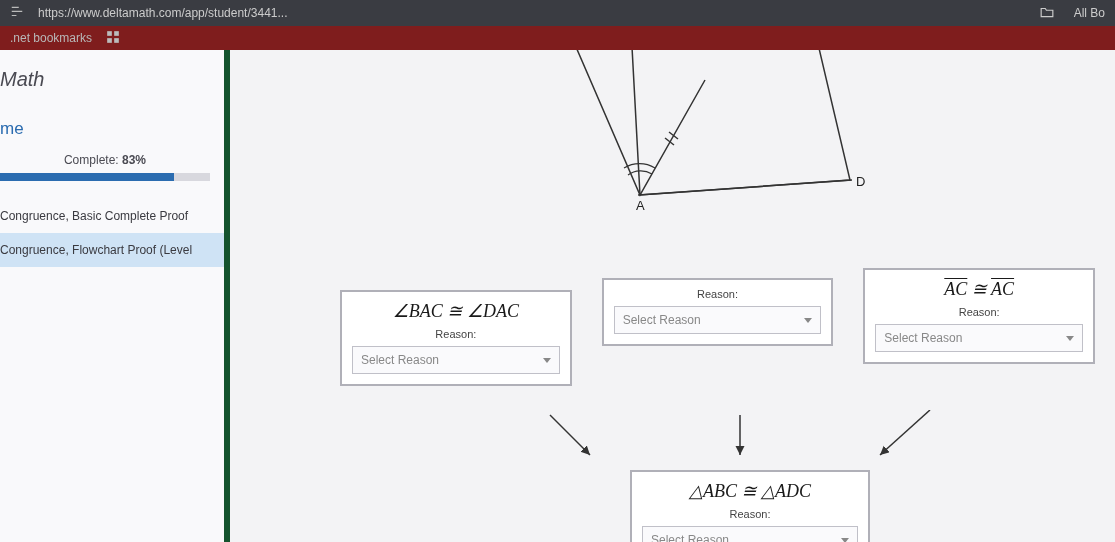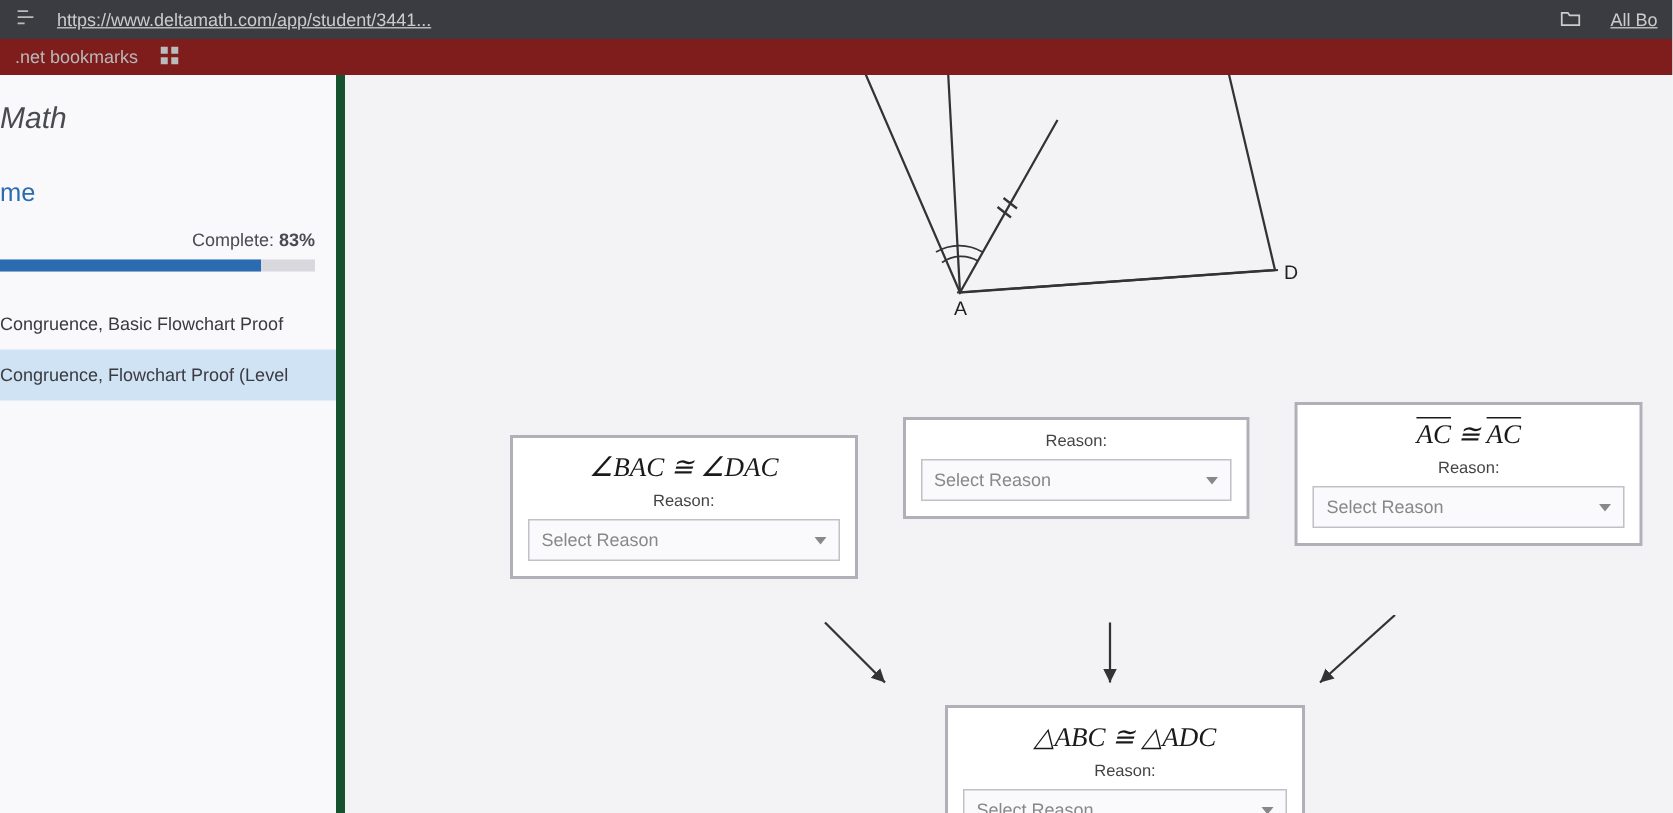--- a/index.html
+++ b/index.html
@@ -12,21 +12,20 @@
     }
     .browser-bar {
       background: #3a3c42;
       color: #b8b8b8;
       height: 26px;
       display: flex;
       align-items: center;
       padding: 0 10px;
       font-size: 12px;
       gap: 14px;
-      text-decoration: underline;
     }
     .url-bar { color: #ccc; }
     .browser-right { margin-left: auto; display: flex; align-items: center; gap: 20px; color: #ccc; }
     .bookmarks-bar {
       background: #7f1d1d;
       color: #b8b8b8;
       height: 24px;
       display: flex;
       align-items: center;
       padding: 0 10px;
@@ -61,21 +60,21 @@
     .section-title {
       font-size: 13px;
       font-weight: bold;
       color: #3a3a40;
       padding: 18px 0 12px 0;
     }
     .complete-row {
       font-size: 12px;
       color: #4a4a52;
       padding: 8px 14px 4px 0;
-      text-align: right;
+      text-align: center;
     }
     .progress-bar {
       height: 8px;
       background: #d8d8de;
       margin: 2px 14px 18px 0;
       position: relative;
     }
     .progress-fill {
       height: 100%;
       background: #2b6cb0;
@@ -204,21 +203,21 @@
 <div class="content-area">
   <aside class="sidebar">
     <div class="brand">Math</div>
     <div class="nav-link">me</div>
     <div class="complete-row">
       <span>Complete:</span> <b>83%</b>
     </div>
     <div class="progress-bar">
       <div class="progress-fill"></div>
     </div>
-    <div class="lesson-item">Congruence, Basic Flowchart Proof</div>
+    <div class="lesson-item">Congruence, Basic Complete Proof</div>
     <div class="lesson-item active">Congruence, Flowchart Proof (Level</div>
   </aside>
 
   <main class="main">
 
     <svg class="diagram" viewBox="0 0 340 200">
       <polyline points="10,0 90,185 155,70" fill="none" stroke="#333" stroke-width="1.5"></polyline>
       <polyline points="80,0 90,185 300,170 260,0" fill="none" stroke="#333" stroke-width="1.5"></polyline>
       <line x1="88" y1="185" x2="302" y2="170" stroke="#333" stroke-width="1.5"></line>
 

